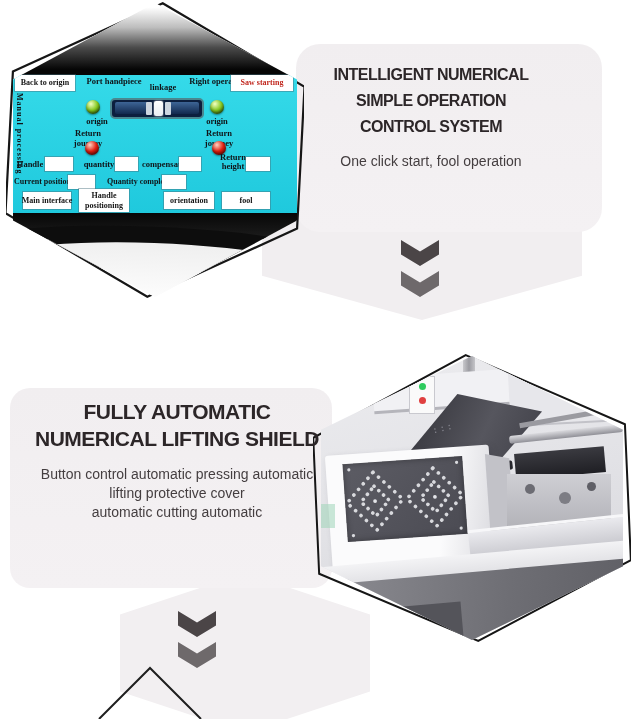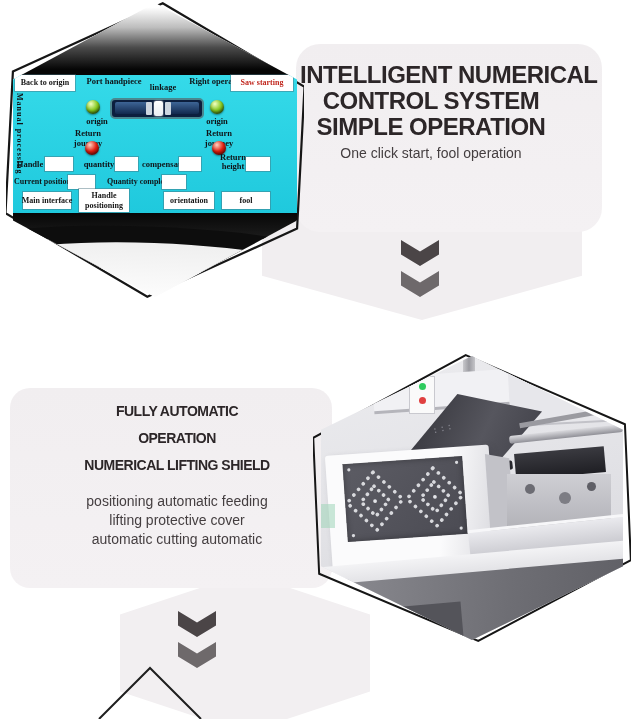--- a/index.html
+++ b/index.html
@@ -14,28 +14,28 @@
   
   .hex-clip { clip-path:polygon(50% 0%,100% 26%,100% 74%,50% 100%,0% 74%,0% 26%); }
   .bg-hex-a { left:262px; top:150px; width:320px; height:170px; background:#f1eef0; z-index:0; }
   .bg-hex-b { left:120px; top:573px; width:250px; height:160px; background:#f2eff1; z-index:0; }
 
   
   .card { background:linear-gradient(#f1eef0,#f4f1f3); border-radius:24px; z-index:1; }
   .card-top   { left:296px; top:44px;  width:306px; height:188px; }
   .card-bottom{ left:10px;  top:388px; width:322px; height:200px; border-radius:20px; }
 
-  .headline { font-weight:700; color:#2c2628; font-size:24px; line-height:26px;
+  .headline { font-weight:700; color:#2c2628; font-size:16px; line-height:26px;
               letter-spacing:-0.5px; text-align:center; white-space:nowrap; }
   .subline  { color:#443e40; font-size:14px; line-height:19px; text-align:center; white-space:nowrap; }
 
   .top-text    { left:300px; top:62px;  width:262px; z-index:2; }
-  .top-text .subline { margin-top:4px; }
+  .top-text .subline { margin-top:12px; }
   .bottom-text { left:12px;  top:398px; width:330px; z-index:4; }
-  .bottom-text .headline { font-size:14px; line-height:27px; }
+  .bottom-text .headline { font-size:21px; line-height:27px; }
   .bottom-text .sub-group { margin-top:13px; }
 
   
   .chev { width:38px; height:26px;
     clip-path:polygon(0 0,50% 44%,100% 0,100% 56%,50% 100%,0 56%); }
   .chev + .chev { margin-top:5px; }
   .chev-stack { z-index:2; }
   .chev-top { left:401px; top:240px; }
   .chev-bot { left:178px; top:611px; }
 
@@ -139,37 +139,36 @@
   <div class="abs hex-clip bg-hex-a"></div>
   <div class="abs hex-clip bg-hex-b"></div>
 
   <svg class="abs corner-outline" width="122" height="59">
     <path d="M9,59 L60,8 L111,59" fill="none" stroke="#1f1f1f" stroke-width="2"></path>
   </svg>
 
   <div class="abs card card-top"></div>
   <div class="abs top-text">
     <div class="headline">INTELLIGENT NUMERICAL</div>
+    <div class="headline">SIMPLE OPERATION</div>
     <div class="headline">CONTROL SYSTEM</div>
-    <div class="headline">SIMPLE OPERATION</div>
     <div class="subline">One click start, fool operation</div>
   </div>
 
   <div class="abs chev-stack chev-top">
     <div class="chev" style="background:#4b4547"></div>
     <div class="chev" style="background:#6e696b"></div>
   </div>
 
   <div class="abs card card-bottom"></div>
   <div class="abs bottom-text">
     <div class="headline">FULLY AUTOMATIC</div>
-    <div class="headline">OPERATION</div>
     <div class="headline">NUMERICAL LIFTING SHIELD</div>
     <div class="sub-group">
-      <div class="subline">positioning automatic feeding</div>
+      <div class="subline">Button control automatic pressing automatic</div>
       <div class="subline">lifting protective cover</div>
       <div class="subline">automatic cutting automatic</div>
     </div>
   </div>
 
   <div class="abs chev-stack chev-bot">
     <div class="chev" style="background:#4b4547"></div>
     <div class="chev" style="background:#6e696b"></div>
   </div>
 

